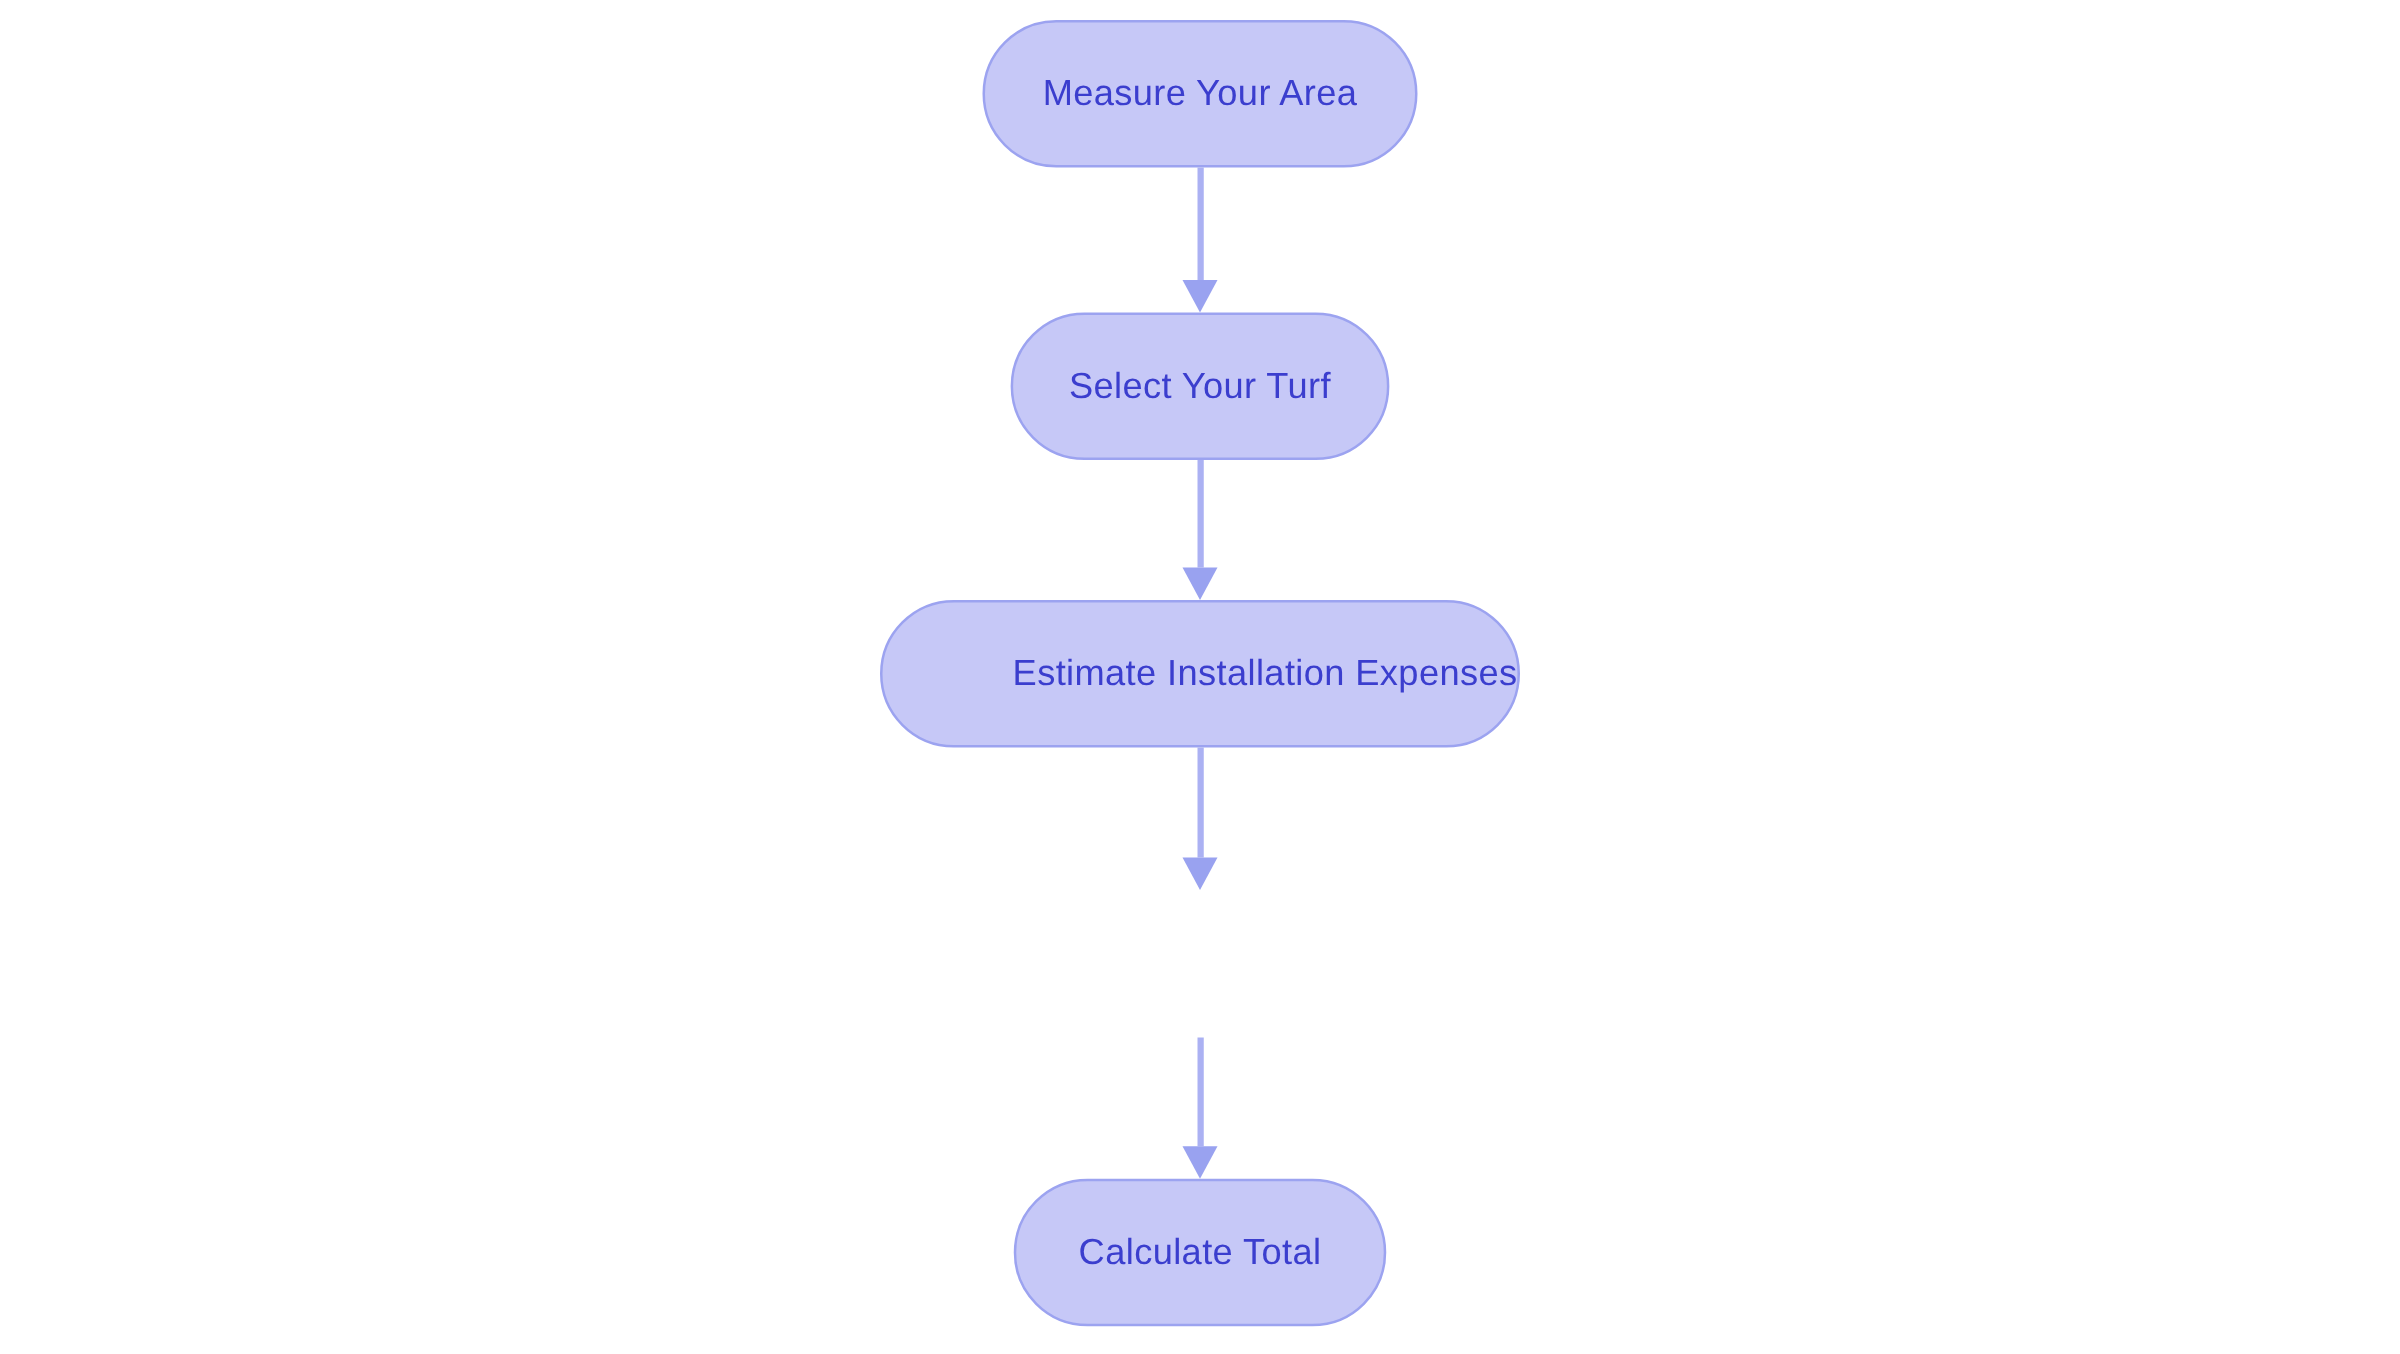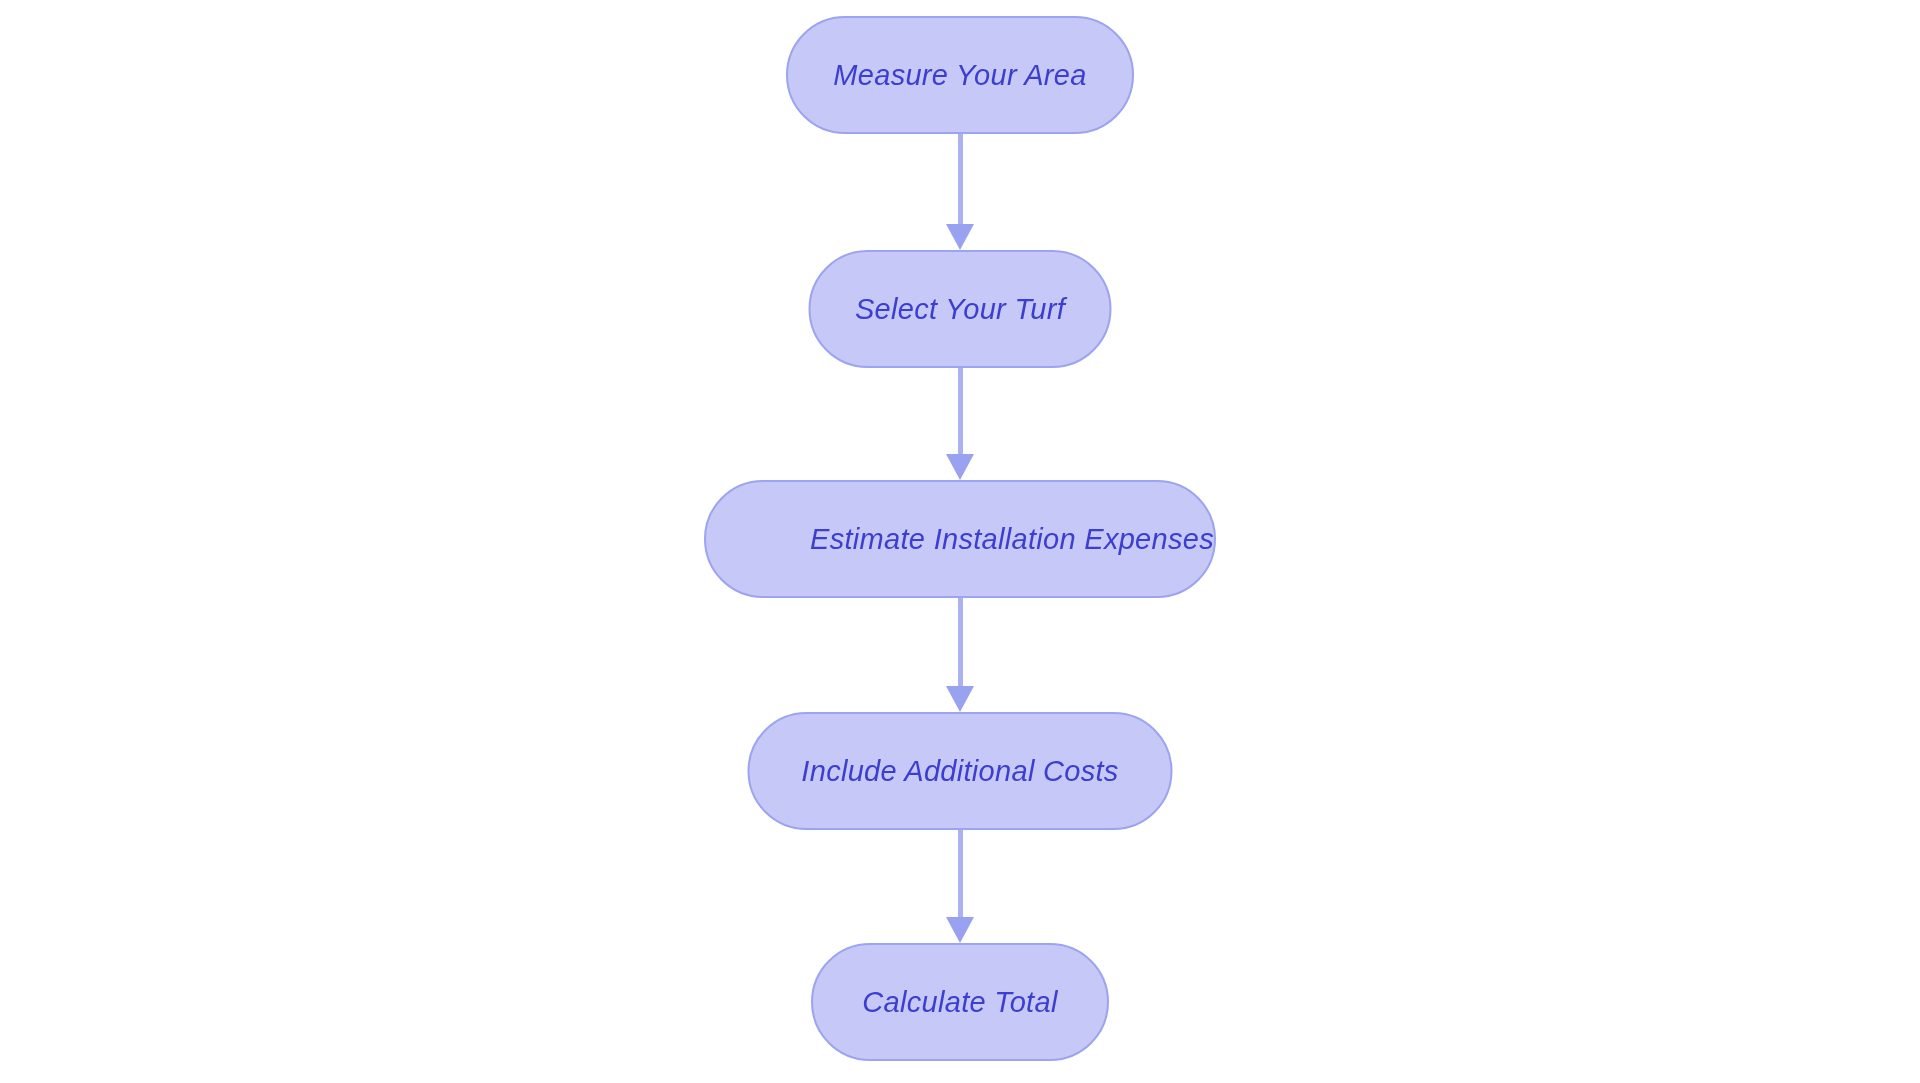--- a/index.html
+++ b/index.html
@@ -24,21 +24,20 @@
     background: var(--node-fill, #c6c8f7);
     border: 2px solid var(--node-border, #9ca3f0);
     box-sizing: border-box;
     display: flex;
     align-items: center;
     justify-content: center;
     color: var(--node-text, #3b3ece);
     font-size: 29px;
     letter-spacing: 0.3px;
     white-space: nowrap;
-    font-style: italic;
   }
   .node-1 { top: 16px;  width: 348px; }
   .node-2 { top: 250px; width: 303px; }
   .node-3 { top: 480px; width: 512px; justify-content: flex-end; }
   .node-4 { top: 712px; width: 425px; }
   .node-5 { top: 943px; width: 298px; }
 
   .flow-connector {
     position: absolute;
     left: 50%;
@@ -91,23 +90,20 @@
 
   <div class="flow-node node-3">
     <span>Estimate Installation Expenses</span>
   </div>
 
   <div class="flow-connector conn-3">
     <div class="connector-line"></div>
     <div class="connector-head"></div>
   </div>
 
-  <div class="flow-node node-4">
-    <span>Include Additional Costs</span>
-  </div>
 
   <div class="flow-connector conn-4">
     <div class="connector-line"></div>
     <div class="connector-head"></div>
   </div>
 
   <div class="flow-node node-5">
     <span>Calculate Total</span>
   </div>
 

